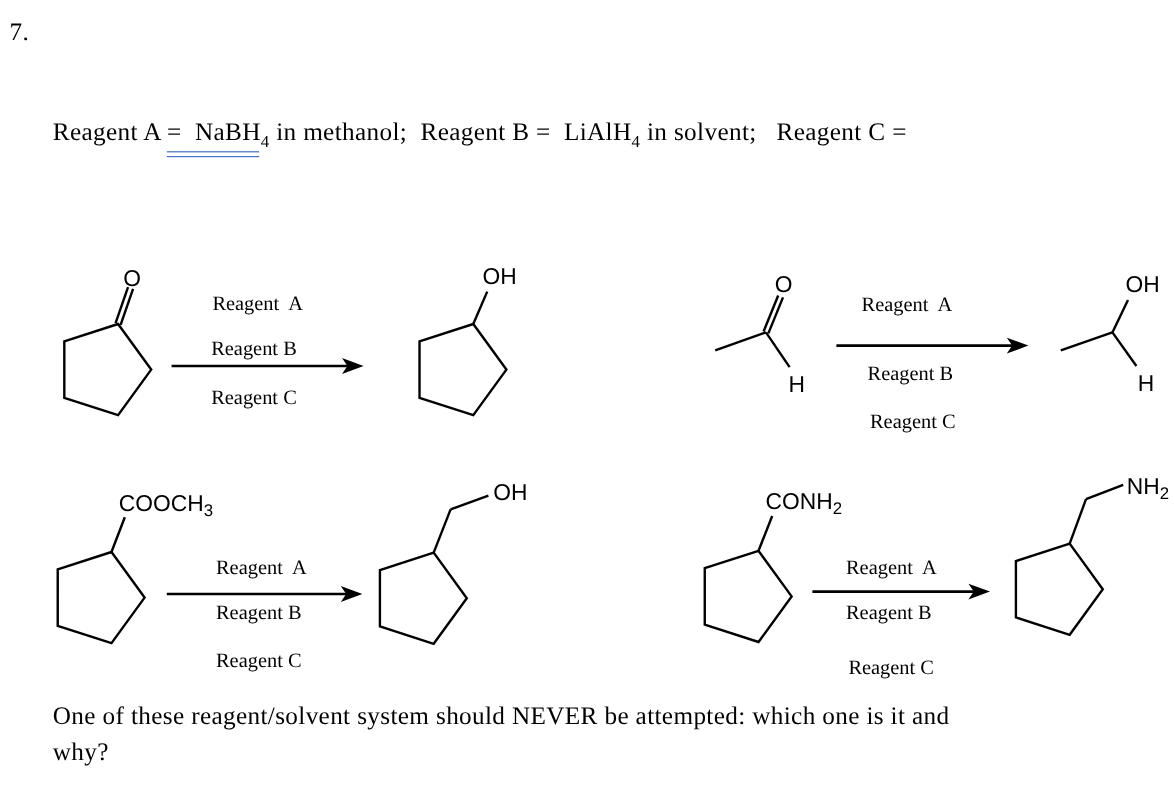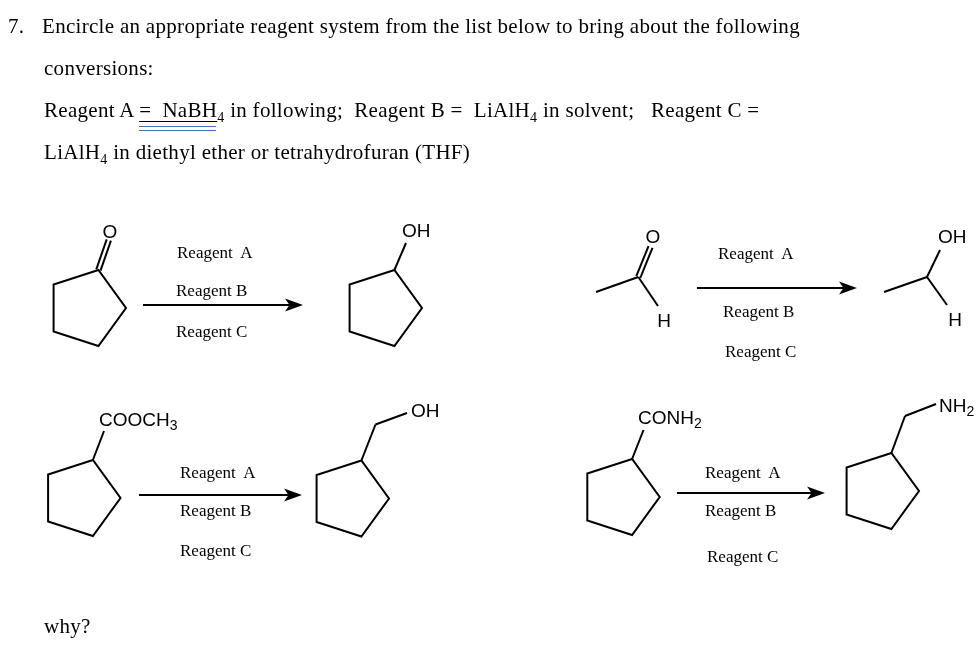--- a/index.html
+++ b/index.html
@@ -16,21 +16,20 @@
     position:absolute;
     font-size:21px;
     line-height:26px;
     letter-spacing:0.3px;
     white-space:pre;
     color:#000000;
   }
   sub { font-size:14px; line-height:0; }
   .u-span {
     position:relative;
-    text-decoration:underline;
     text-decoration-thickness:1.4px;
     text-underline-offset:4px;
   }
   .blue-dbl {
     position:absolute;
     left:0; right:1px; bottom:-9px;
     height:3.4px;
     border-top:1.6px solid #4472c4;
     border-bottom:1.6px solid #4472c4;
   }
@@ -50,27 +49,25 @@
     font-size:17px;
     fill:#000000;
   }
 </style>
 </head>
 <body>
 
 <main class="page">
 
   <div class="textline" style="left:8px;top:13px">7.</div>
-  <div class="textline" style="left:42px;top:13px">Encircle an appropriate reagent system from the list below to bring about the following</div>
-  <div class="textline" style="left:44px;top:55px">conversions:</div>
 
-  <div class="textline" style="left:44px;top:97px"><span>Reagent A </span><span class="u-span"><span>=  NaBH</span><span class="blue-dbl"></span></span><sub>4</sub><span> in following;  Reagent B =  LiAlH</span><sub>4</sub><span> in solvent;   Reagent C =</span></div>
+  <div class="textline" style="left:44px;top:97px"><span>Reagent A </span><span class="u-span"><span>=  NaBH</span><span class="blue-dbl"></span></span><sub>4</sub><span> in methanol;  Reagent B =  LiAlH</span><sub>4</sub><span> in solvent;   Reagent C =</span></div>
 
-  <div class="textline" style="left:44px;top:139px"><span>LiAlH</span><sub>4</sub><span> in diethyl ether or tetrahydrofuran (THF)</span></div>
 
+  <div class="textline" style="left:44px;top:583px">One of these reagent/solvent system should NEVER be attempted: which one is it and</div>
   <div class="textline" style="left:44px;top:613px">why?</div>
 
   <svg class="diagrams" width="978" height="665" viewBox="0 0 978 665">
 
     <g>
       <g>
         <polygon class="bond" points="98.4,270 53.6,284.5 53.6,331.5 98.4,346 126,308"></polygon>
         <line class="bond" x1="100.5" y1="270.7" x2="110.9" y2="240.7"></line>
         <line class="bond" x1="96.3" y1="269.3" x2="106.7" y2="239.3"></line>
         <text class="chem" x="110" y="238" text-anchor="middle" xml:space="preserve">O</text>

